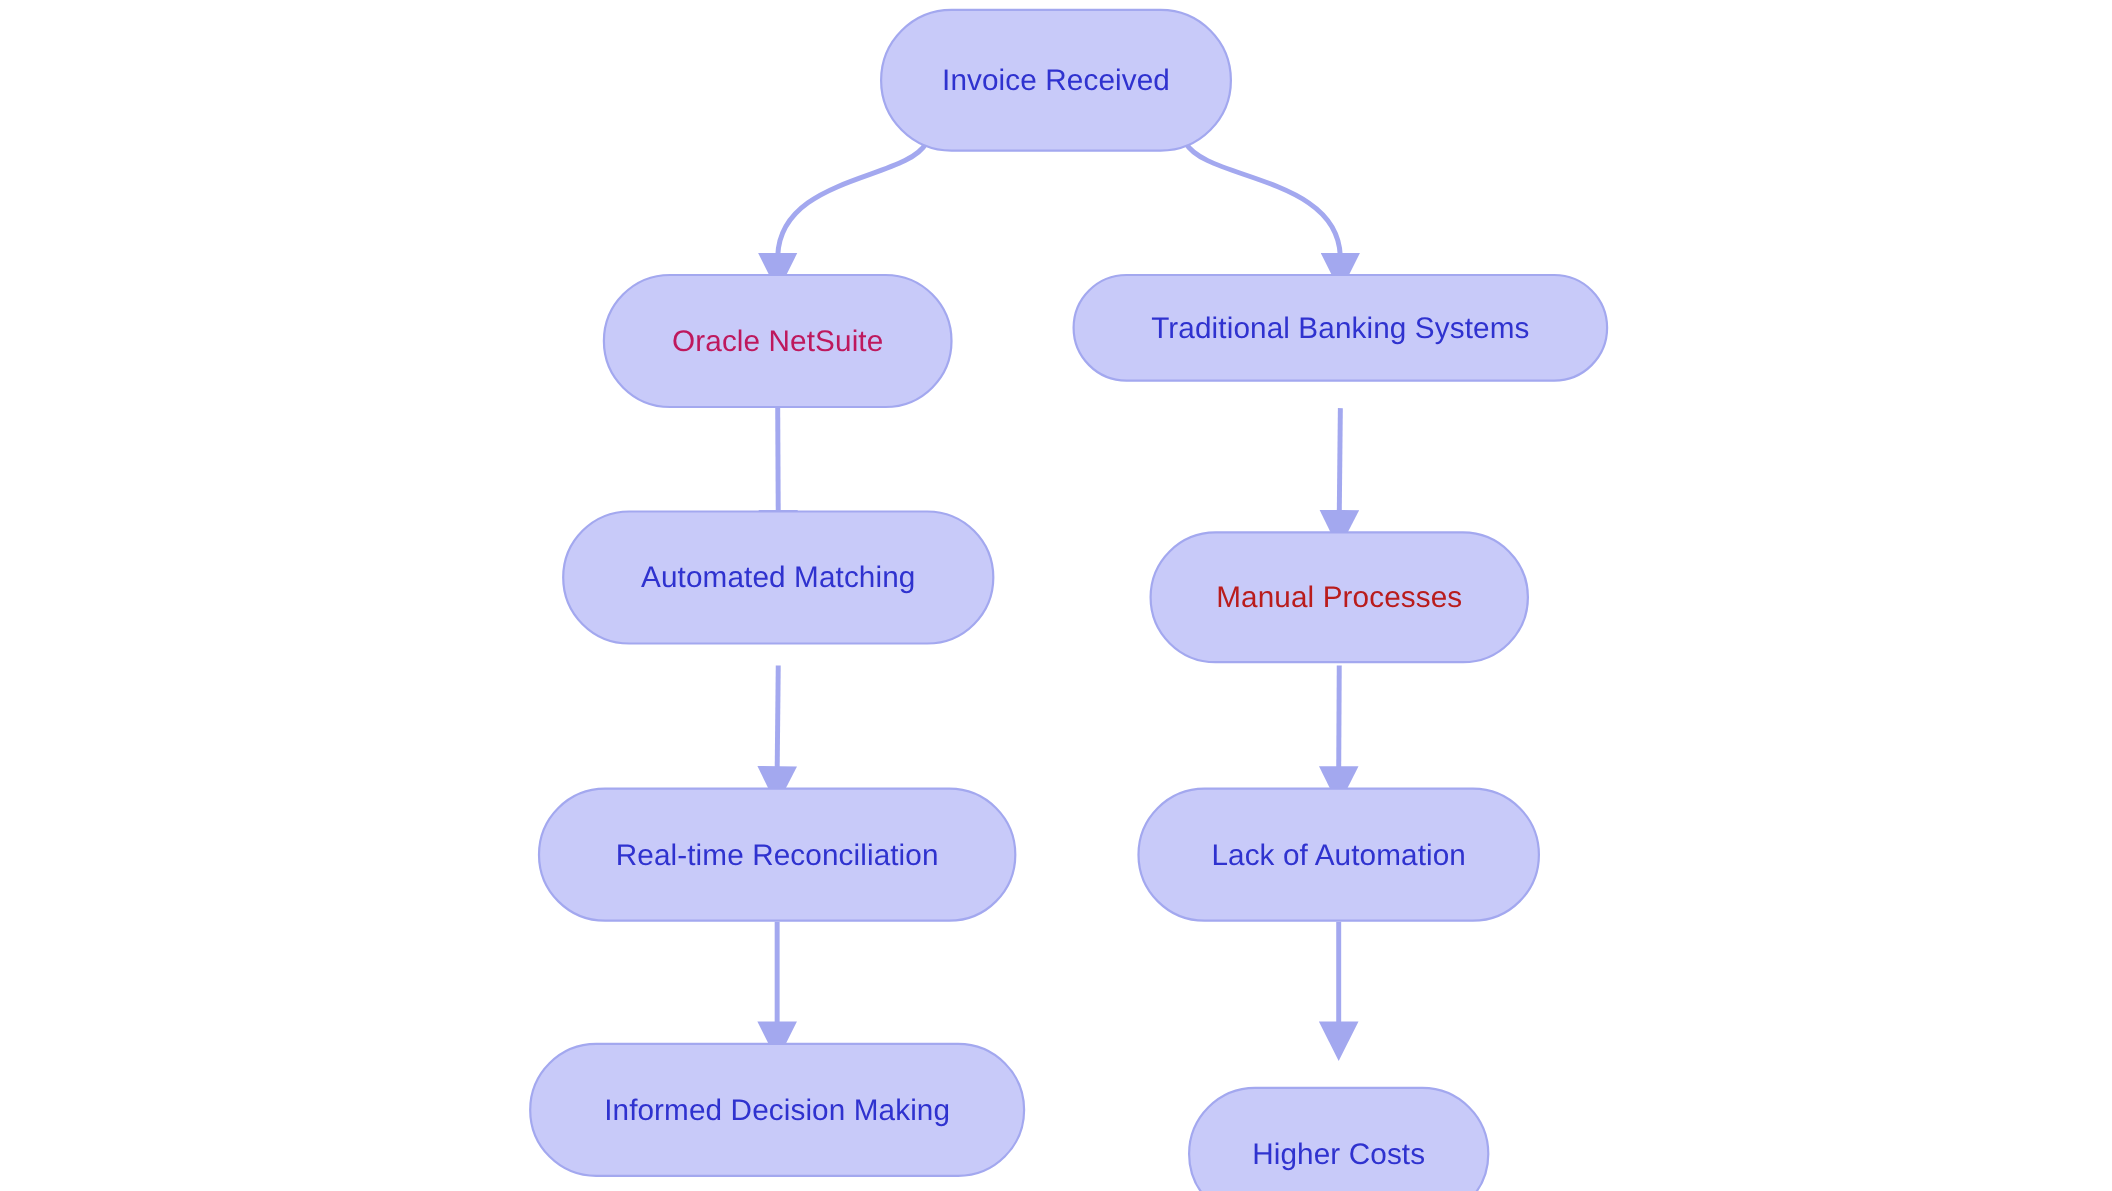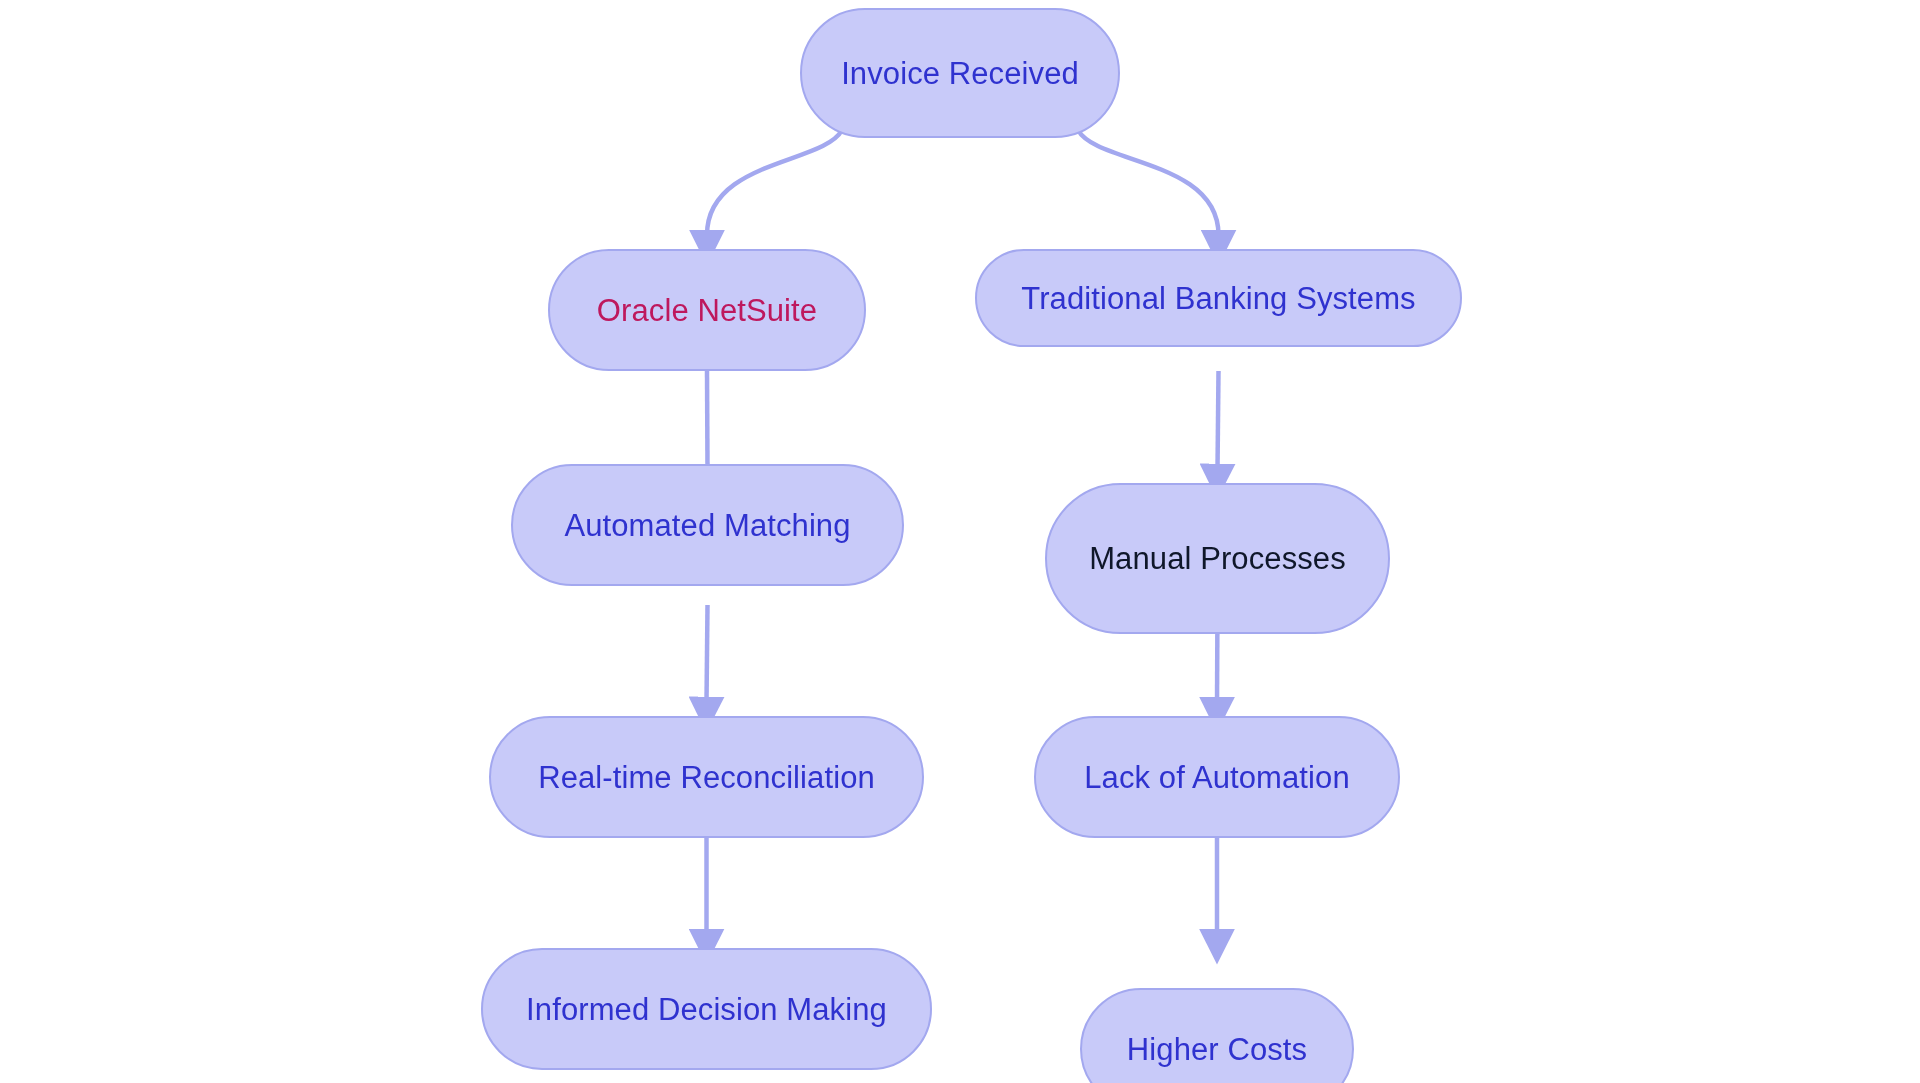--- a/index.html
+++ b/index.html
@@ -31,21 +31,21 @@
   }
   .node {
     position: absolute;
     display: flex;
     align-items: center;
     justify-content: center;
     background: #c8caf9;
     border: 2px solid #a3a8ef;
     border-radius: 999px;
     color: #2f32cf;
-    font-size: 31px;
+    font-size: 27px;
     font-weight: 400;
     letter-spacing: 0.1px;
     white-space: nowrap;
     text-align: left;
     line-height: 1;
   }
   .node-label {
     display: block;
     padding: 0 4px;
   }
@@ -79,21 +79,21 @@
       </div>
       <div class="node" style="left: 548px; top: 249px; width: 318px; height: 122px; background: rgb(200, 202, 249); border-color: rgb(163, 168, 239); color: #be185d;">
         <span class="node-label">Oracle NetSuite</span>
       </div>
       <div class="node" style="left: 975px; top: 249px; width: 487px; height: 98px; background: rgb(200, 202, 249); border-color: rgb(163, 168, 239); color: rgb(47, 50, 207);">
         <span class="node-label">Traditional Banking Systems</span>
       </div>
       <div class="node" style="left: 511px; top: 464px; width: 393px; height: 122px; background: rgb(200, 202, 249); border-color: rgb(163, 168, 239); color: rgb(47, 50, 207);">
         <span class="node-label">Automated Matching</span>
       </div>
-      <div class="node" style="left: 1045px; top: 483px; width: 345px; height: 151px; background: rgb(200, 202, 249); border-color: rgb(163, 168, 239); color: #0f172a;">
+      <div class="node" style="left: 1045px; top: 483px; width: 345px; height: 120px; background: rgb(200, 202, 249); border-color: rgb(163, 168, 239); color: #b91c1c;">
         <span class="node-label">Manual Processes</span>
       </div>
       <div class="node" style="left: 489px; top: 716px; width: 435px; height: 122px; background: rgb(200, 202, 249); border-color: rgb(163, 168, 239); color: rgb(47, 50, 207);">
         <span class="node-label">Real-time Reconciliation</span>
       </div>
       <div class="node" style="left: 1034px; top: 716px; width: 366px; height: 122px; background: rgb(200, 202, 249); border-color: rgb(163, 168, 239); color: rgb(47, 50, 207);">
         <span class="node-label">Lack of Automation</span>
       </div>
       <div class="node" style="left: 481px; top: 948px; width: 451px; height: 122px; background: rgb(200, 202, 249); border-color: rgb(163, 168, 239); color: rgb(47, 50, 207);">
         <span class="node-label">Informed Decision Making</span>

